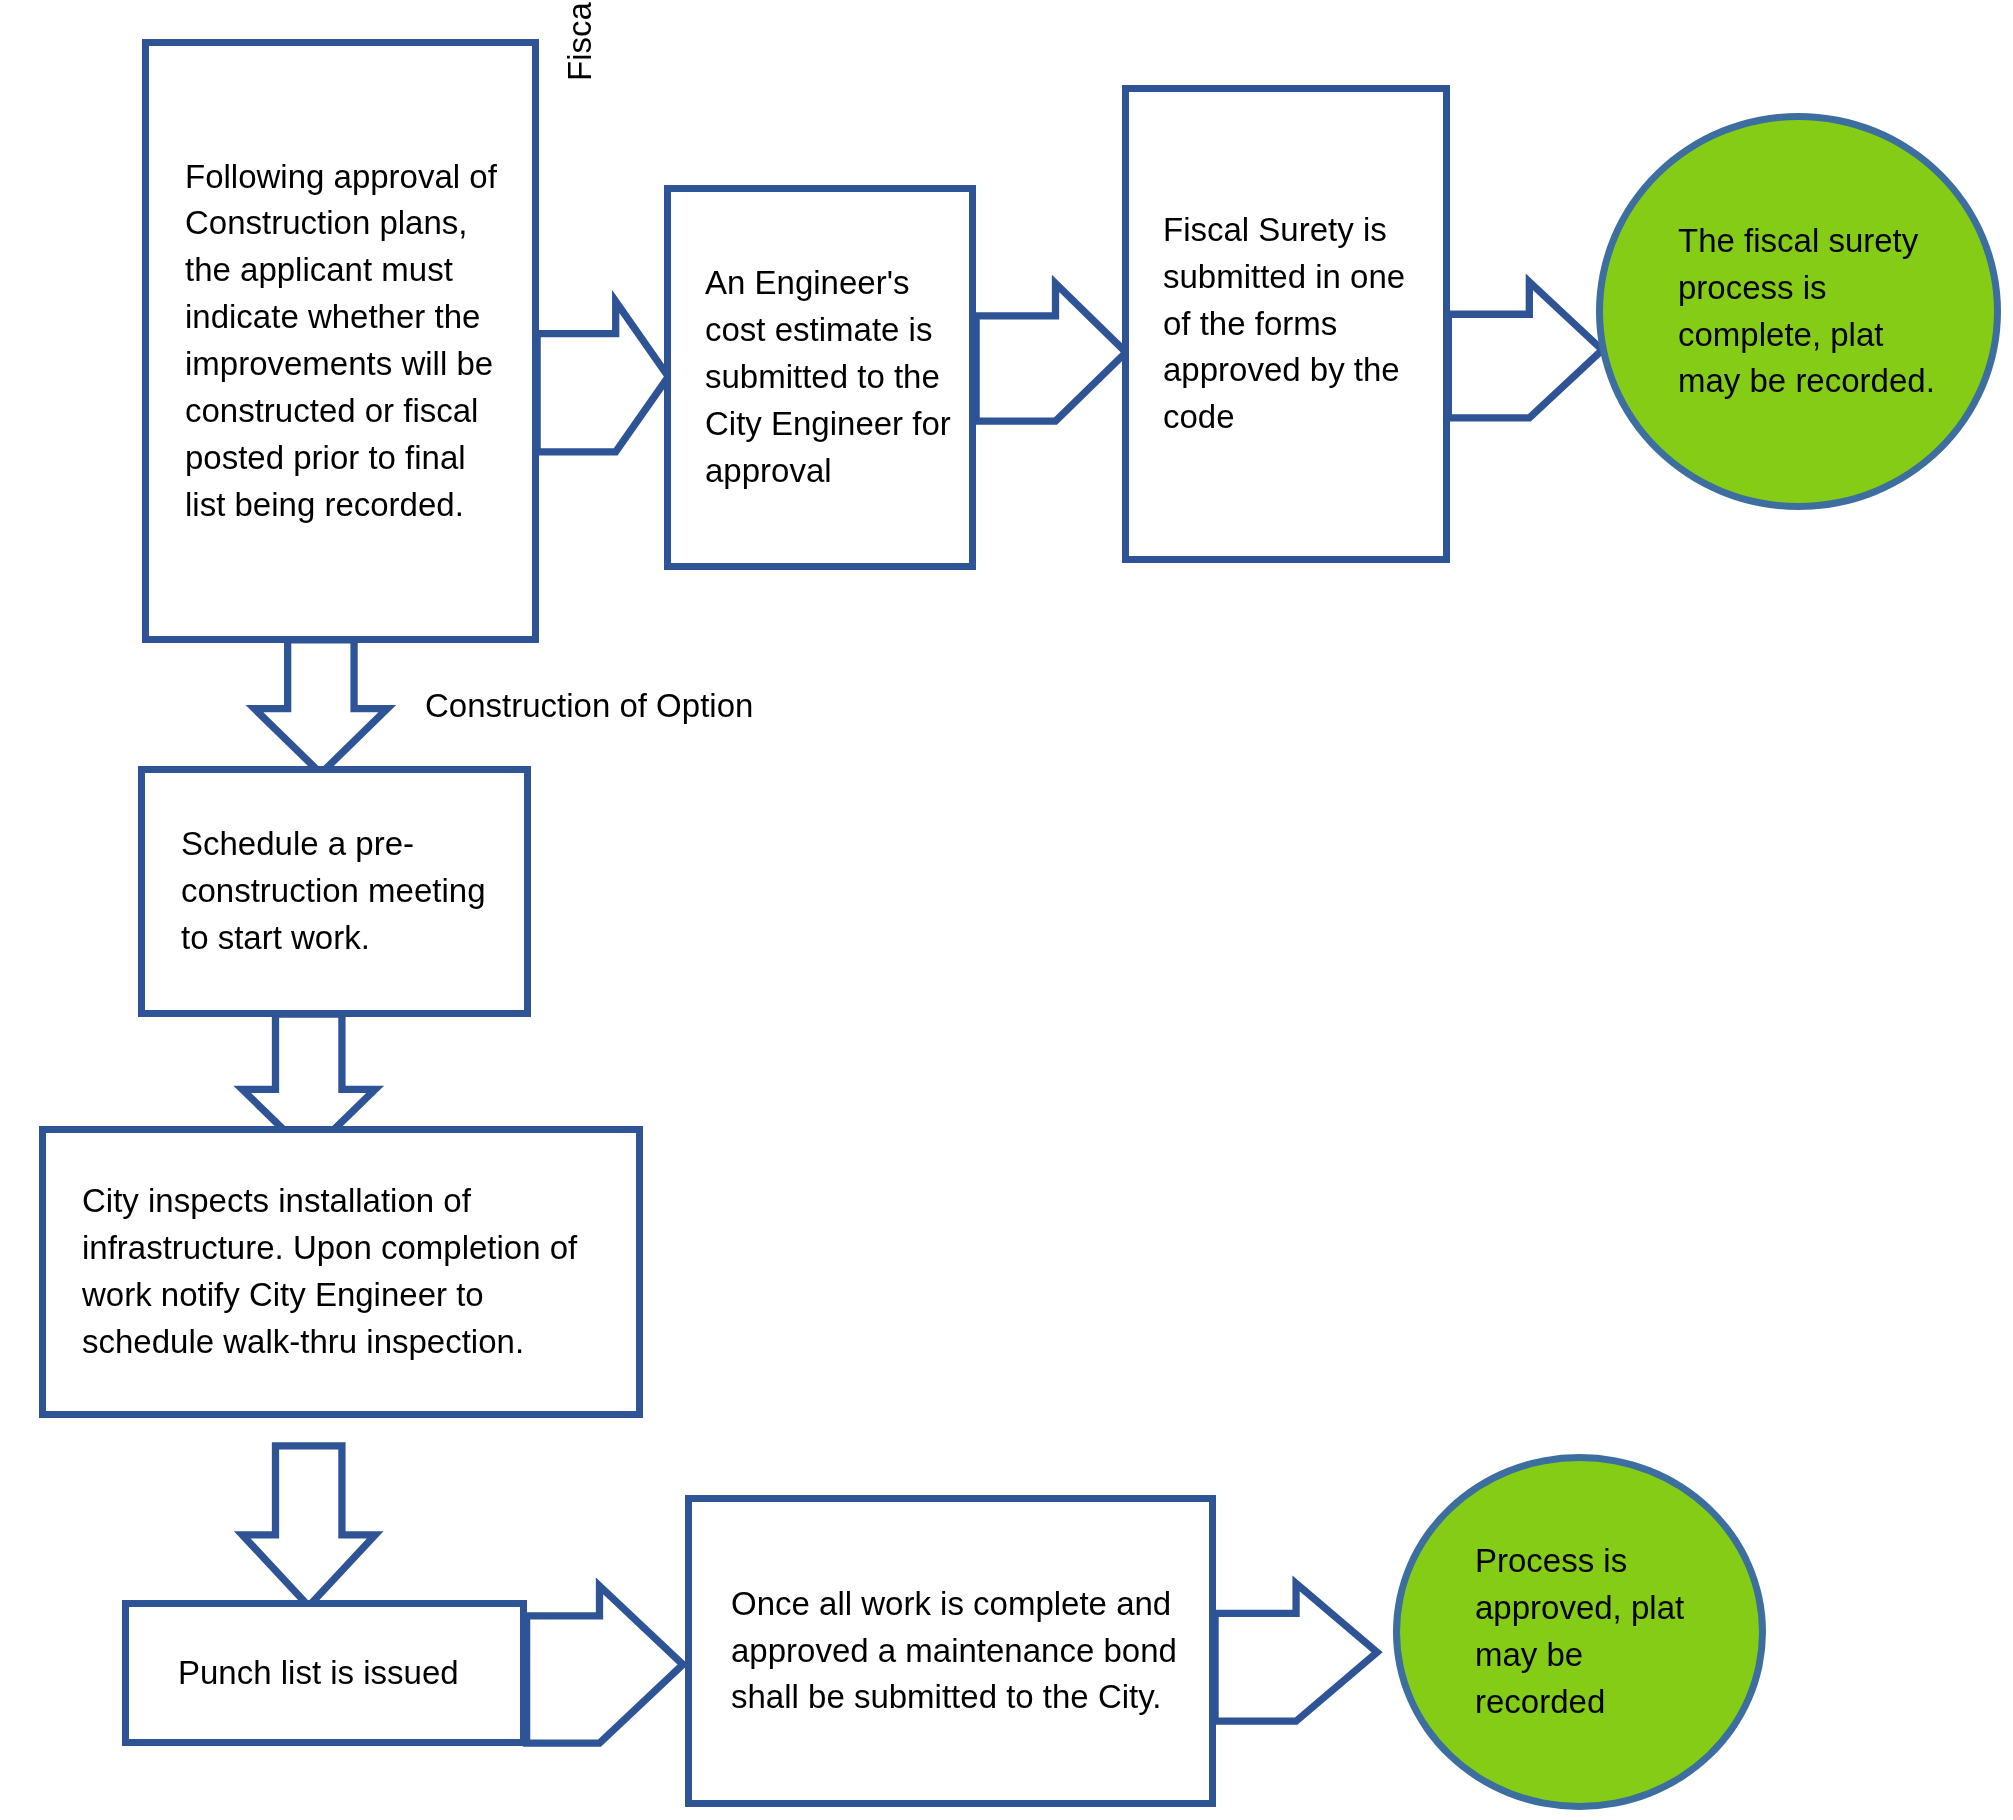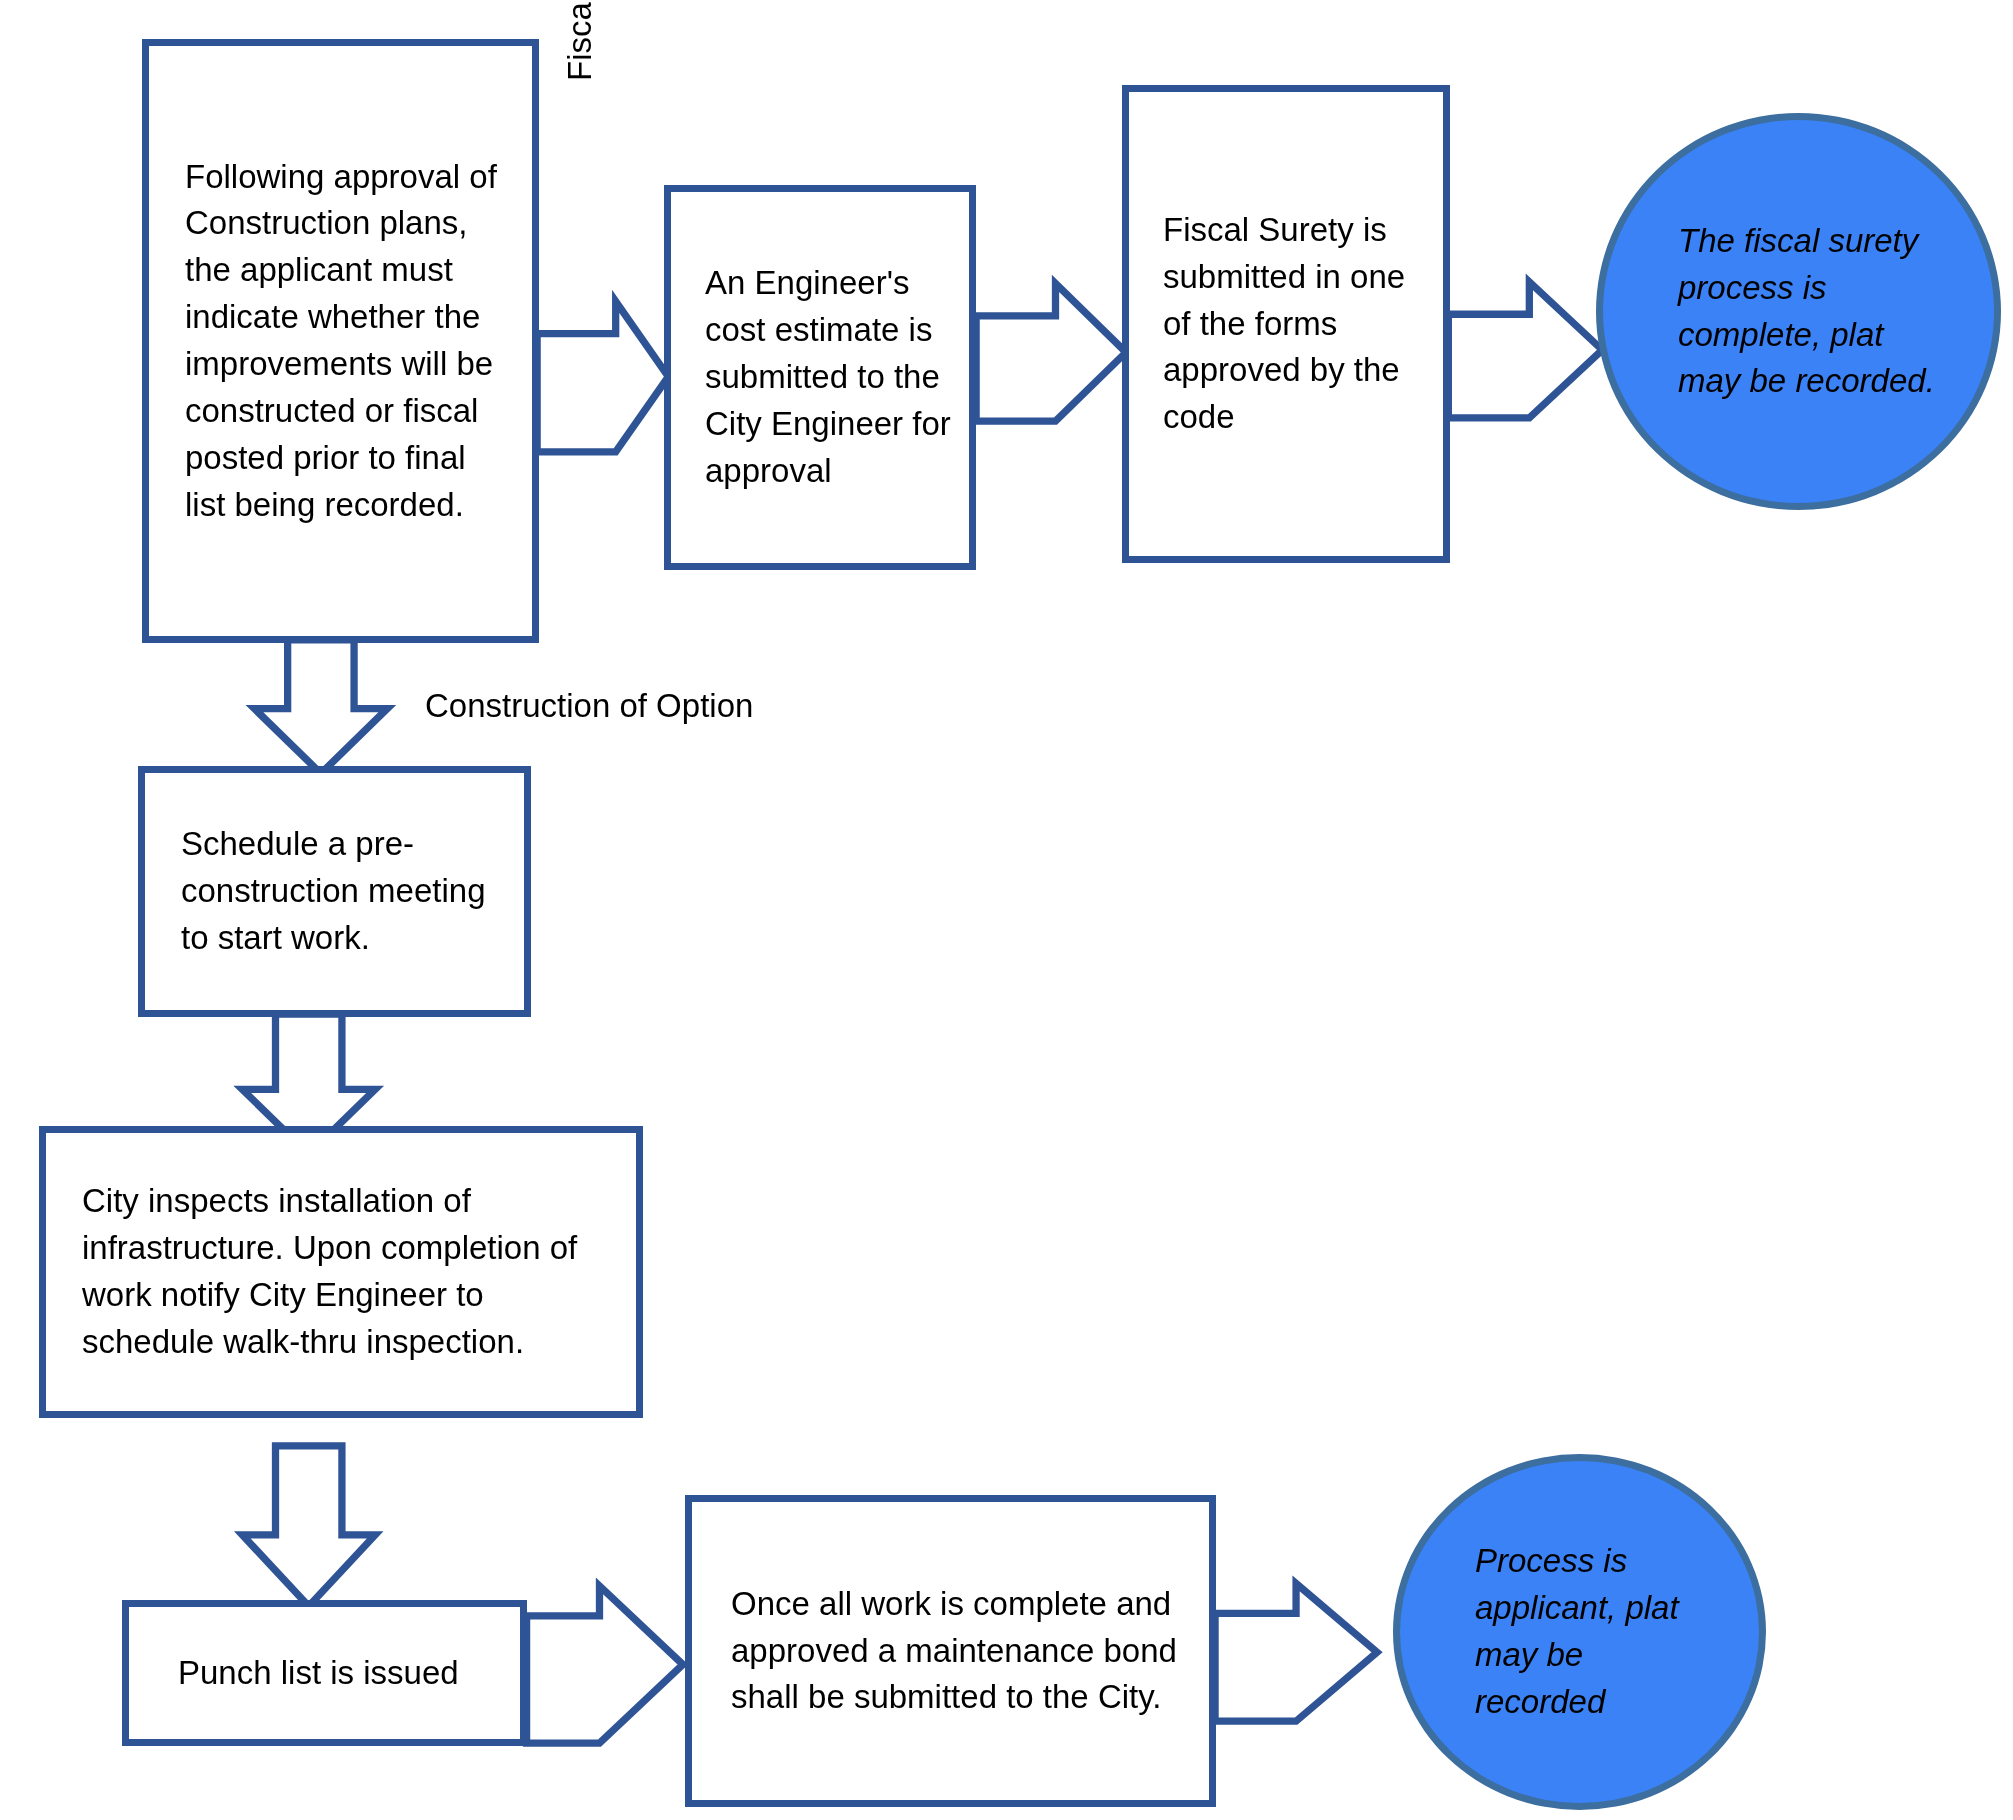--- a/index.html
+++ b/index.html
@@ -55,24 +55,23 @@
 
   #n-bond             { left: 685px;  top: 1495px; width: 531px;  height: 312px;  }
   #n-bond .node-text      { padding: 0 21px 0 39px; }
 
   
   .circle {
     position: absolute;
     box-sizing: border-box;
     border: 7.3px solid #3C6E9F;
     border-radius: 50%;
-    background: #3b82f6;
+    background: #84cc16;
     display: flex;
     align-items: center;
-    font-style: italic;
   }
   .circle .node-text {
     padding: 0 45px 0 75px;
   }
   #n-fiscal-done { left: 1596px; top: 113px;  width: 405px;  height: 397px; }
   #n-process-done{ left: 1393px; top: 1454px; width: 373px;  height: 356px; }
 
   
   .label {
     position: absolute;
@@ -158,20 +157,20 @@
 
   <div class="node rect" id="n-punch">
     <div class="node-text">Punch list is issued</div>
   </div>
 
   <div class="node rect" id="n-bond">
     <div class="node-text">Once all work is complete and approved a maintenance bond shall be submitted to the City.</div>
   </div>
 
   <div class="circle" id="n-process-done">
-    <div class="node-text">Process is applicant, plat may be recorded</div>
+    <div class="node-text">Process is approved, plat may be recorded</div>
   </div>
 
   <div class="label" id="lbl-fiscal-option">Fiscal Option</div>
   <div class="label" id="lbl-construction-option">Construction of Option</div>
 
 </div>
 
 
 </body></html>

